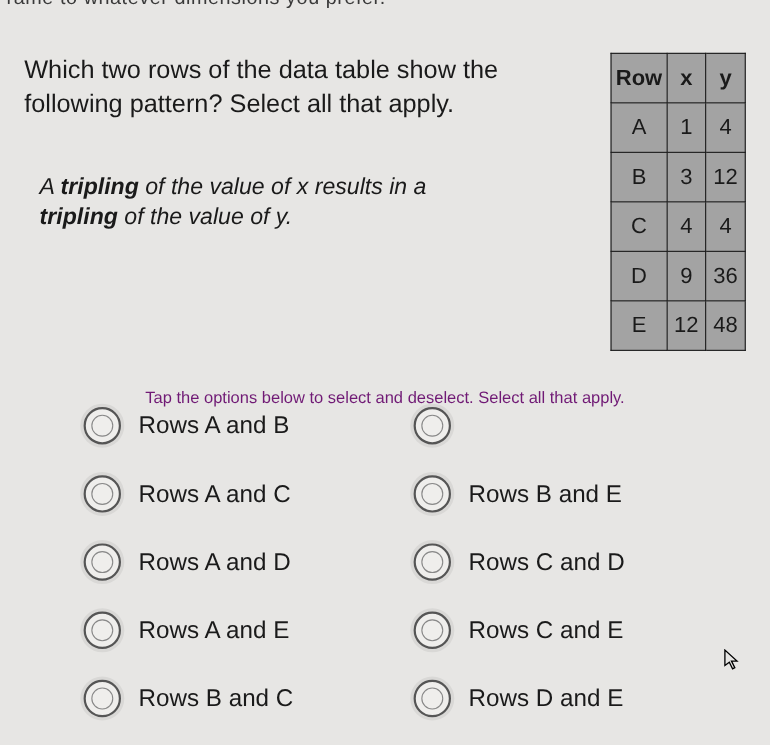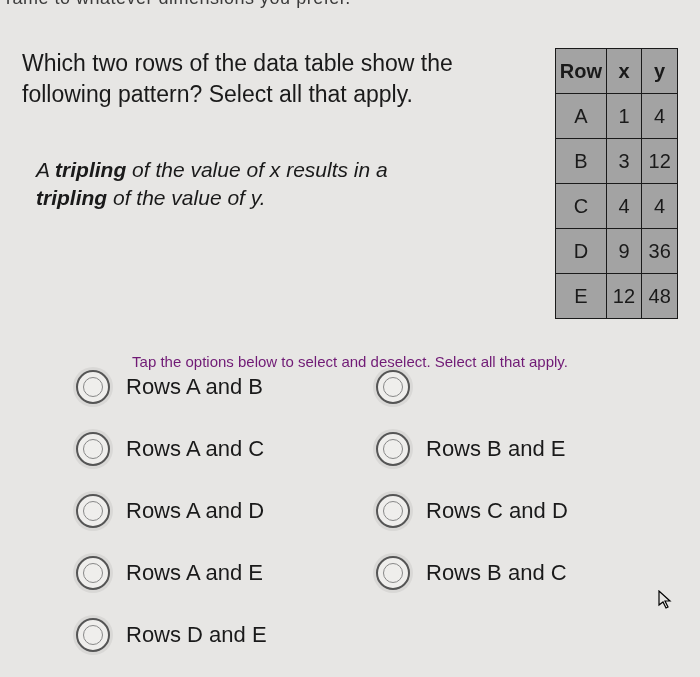--- a/index.html
+++ b/index.html
@@ -162,20 +162,26 @@
     <div class="opt">
       <span class="radio">
           <span class="radio-inner"></span>
         </span>
       <span>Rows A and E</span>
     </div>
     <div class="opt">
       <span class="radio">
           <span class="radio-inner"></span>
         </span>
+      <span>Rows C and E</span>
+    </div>
+    <div class="opt">
+      <span class="radio">
+          <span class="radio-inner"></span>
+        </span>
       <span>Rows B and C</span>
     </div>
     <div class="opt">
       <span class="radio">
           <span class="radio-inner"></span>
         </span>
       <span>Rows D and E</span>
     </div>
   </div>
 

